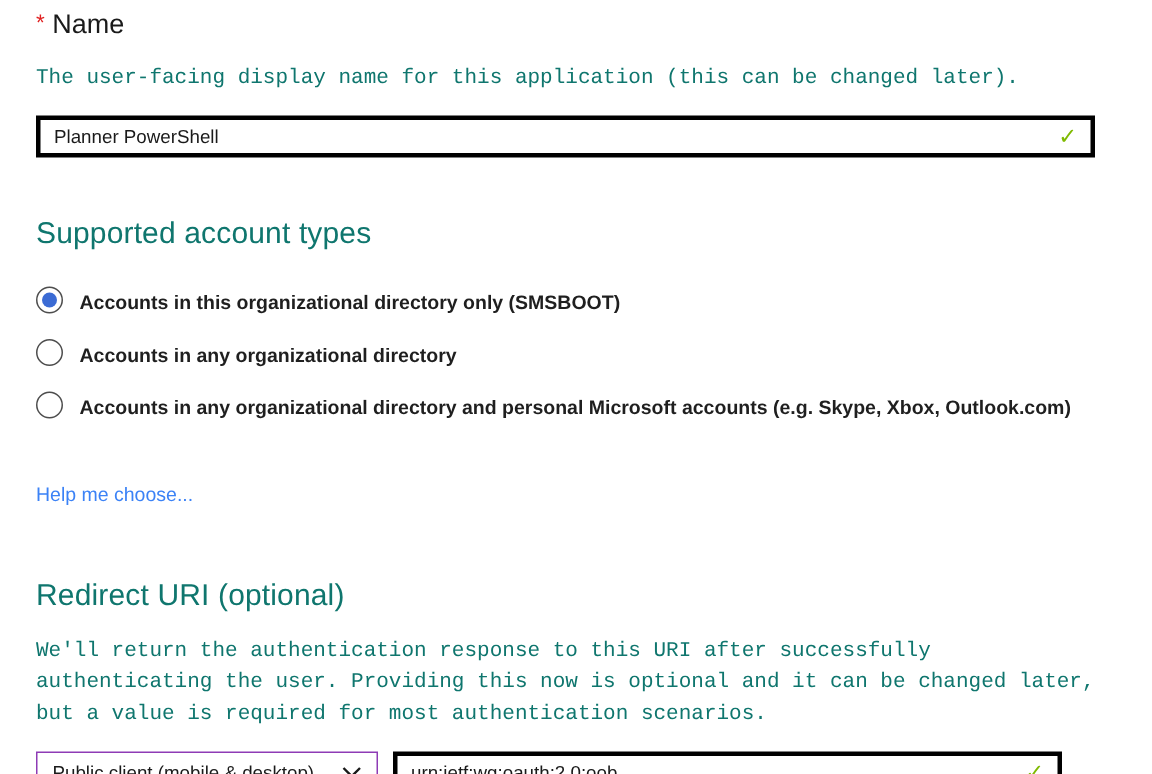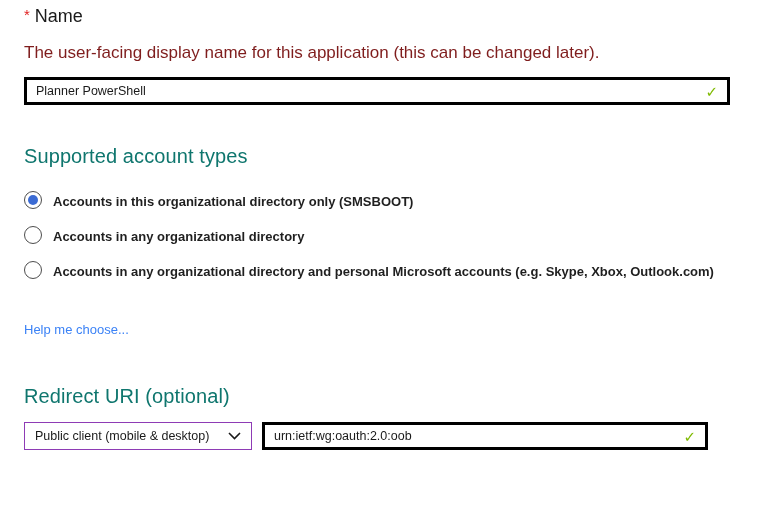--- a/index.html
+++ b/index.html
@@ -16,21 +16,21 @@
   .field-label {
     font-size: 18px; font-weight: 400; color: #1a1a1a;
     display: flex; align-items: baseline; gap: 5px;
     margin: 0;
   }
   .required-star { color: #e02020; font-size: 15px; position: relative; top: -2px; }
   .section-heading {
     font-size: 20px; font-weight: 400; color: #0f766e; margin: 0;
     letter-spacing: 0.1px;
   }
-  .desc { font-size: 17px; color: #7f1d1d; margin-top: 15px; line-height: 21px; }
+  .desc { font-size: 14px; color: #0f766e; margin-top: 15px; line-height: 21px; font-family: Liberation Mono, monospace; }
 
   
   .textbox {
     box-sizing: border-box;
     height: 28px;
     border: 3px solid #000000;
     background: #fff;
     display: flex; align-items: center; justify-content: space-between;
     padding: 0 9px;
   }
@@ -115,20 +115,21 @@
           </span>
         <span class="radio-label">Accounts in any organizational directory and personal Microsoft accounts (e.g. Skype, Xbox, Outlook.com)</span>
       </div>
     </div>
 
     <a class="help-link">Help me choose...</a>
   </div>
 
   <div class="section-redirect">
     <h2 class="section-heading">Redirect URI (optional)</h2>
+    <div class="desc redirect-desc">We'll return the authentication response to this URI after successfully authenticating the user. Providing this now is optional and it can be changed later, but a value is required for most authentication scenarios.</div>
 
     <div class="redirect-controls">
       <div class="dropdown">
         <span class="value">Public client (mobile &amp; desktop)</span>
         <span class="chevron">
           <svg width="13" height="8" viewBox="0 0 13 8">
               <path d="M1 1 L6.5 6.5 L12 1" fill="none" stroke="#1a1a1a" stroke-width="1.6"></path>
             </svg>
         </span>
       </div>

